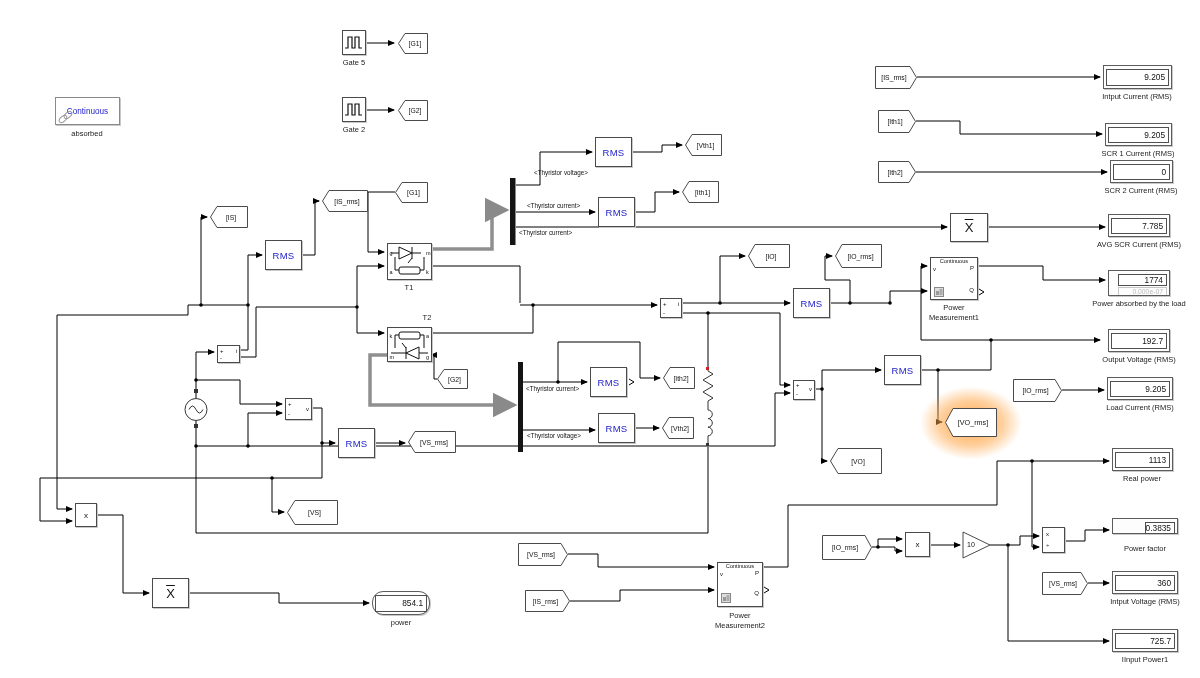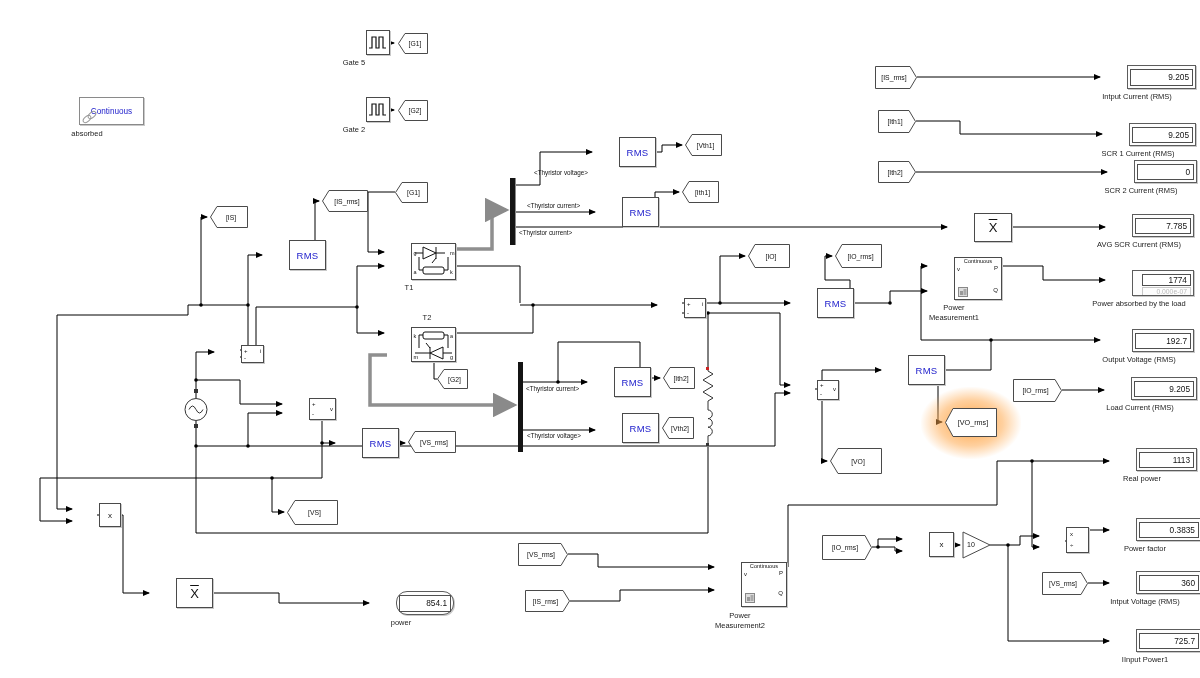--- a/index.html
+++ b/index.html
@@ -1,19 +1,19 @@
 <!DOCTYPE html>
 <html><head>
 <meta charset="utf-8">
 <style>
   html,body{margin:0;padding:0;background:#fff;}
   #canvas{position:relative;width:1200px;height:678px;background:#fff;overflow:hidden;
           font-family:"Liberation Sans","DejaVu Sans",sans-serif;color:#111;}
   #wires{position:absolute;left:0;top:0;z-index:1;}
-  .blk{position:absolute;z-index:2;background:#fff;border:1px solid #4a4a4a;box-shadow:1px 1px 0 #c9c9c9;box-sizing:border-box;margin-left:24px;}
+  .blk{position:absolute;z-index:2;background:#fff;border:1px solid #4a4a4a;box-shadow:1px 1px 0 #c9c9c9;box-sizing:border-box;}
   .rms{display:flex;align-items:center;justify-content:center;color:#2121cc;font-size:9.5px;letter-spacing:.3px;}
   .meanb{display:flex;align-items:center;justify-content:center;font-size:13px;}
   .meanb span{text-decoration:overline;}
   .prod{display:flex;align-items:center;justify-content:center;font-size:8px;}
   .blabel{position:absolute;z-index:2;font-size:7.5px;color:#222;text-align:center;white-space:nowrap;}
   .two{white-space:pre-line;line-height:1.35;}
   .busl{position:absolute;z-index:2;font-size:6.3px;color:#111;white-space:nowrap;}
   .tag{position:absolute;z-index:2;}
   .tag svg{position:absolute;left:0;top:0;}
   .tagp{fill:#fff;stroke:#4a4a4a;stroke-width:1;}
@@ -539,21 +539,21 @@
     </div>
 <div class="blabel" style="left:1070px;top:403px;width:140px;">Load Current (RMS)</div>
 
 <div class="blk disp" style="left:1112px;top:448px;width:61px;height:23px;">
   <div class="disp-in">
         <span>1113</span>
       </div>
     </div>
 <div class="blabel" style="left:1072px;top:474px;width:140px;">Real power</div>
 
-<div class="blk disp" style="left:1112px;top:518px;width:66px;height:23px;">
+<div class="blk disp" style="left:1112px;top:518px;width:66px;height:16px;align-items:flex-end;">
   <div class="disp-in">
         <span>0.3835</span>
       </div>
     </div>
 <div class="blabel" style="left:1075px;top:544px;width:140px;">Power factor</div>
 
 <div class="blk disp" style="left:1112px;top:571px;width:66px;height:23px;">
   <div class="disp-in">
         <span>360</span>
       </div>

